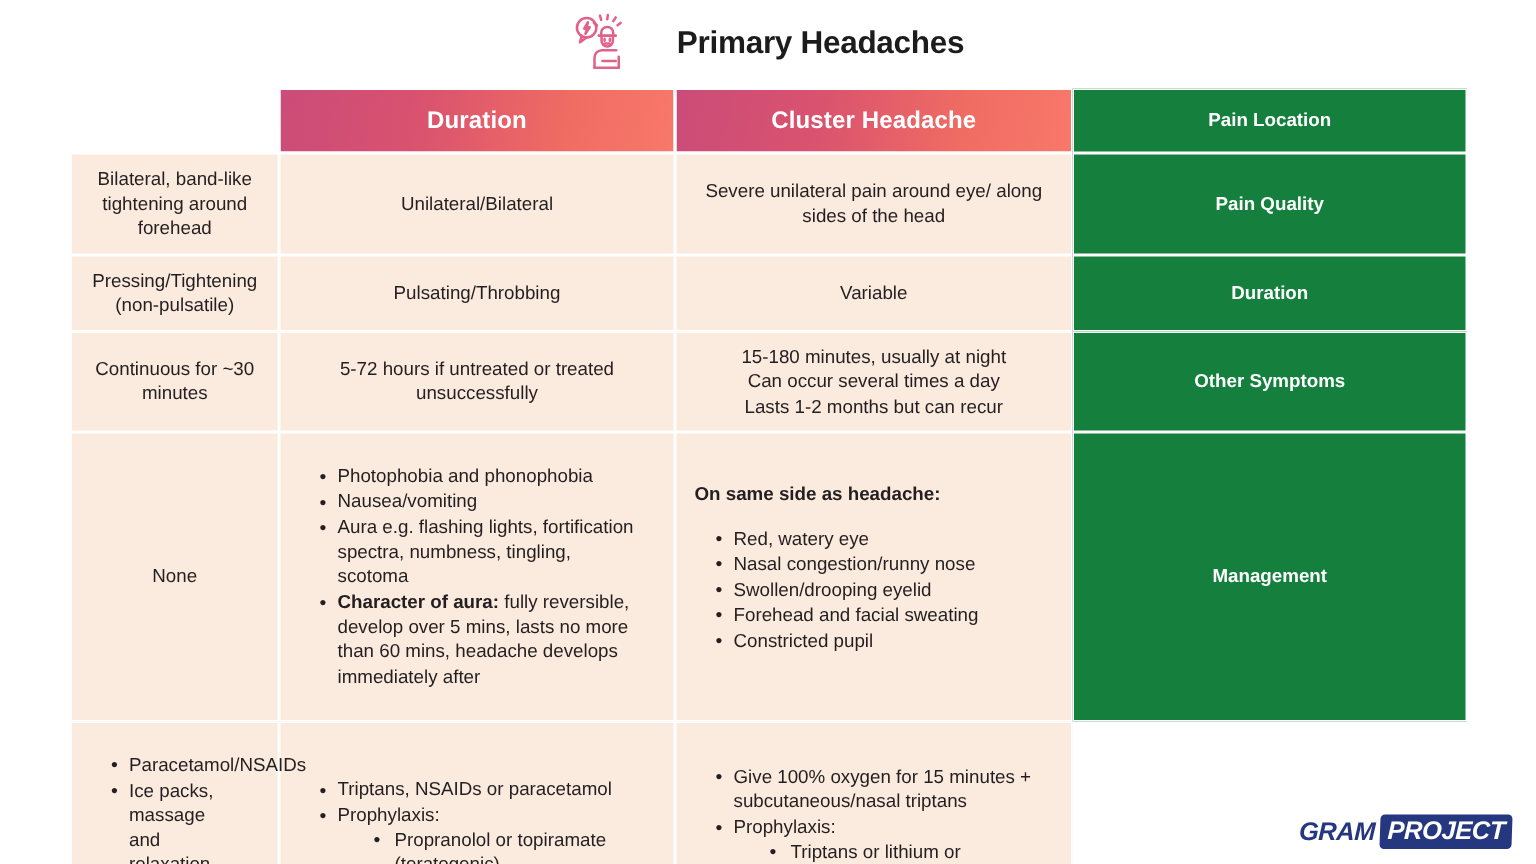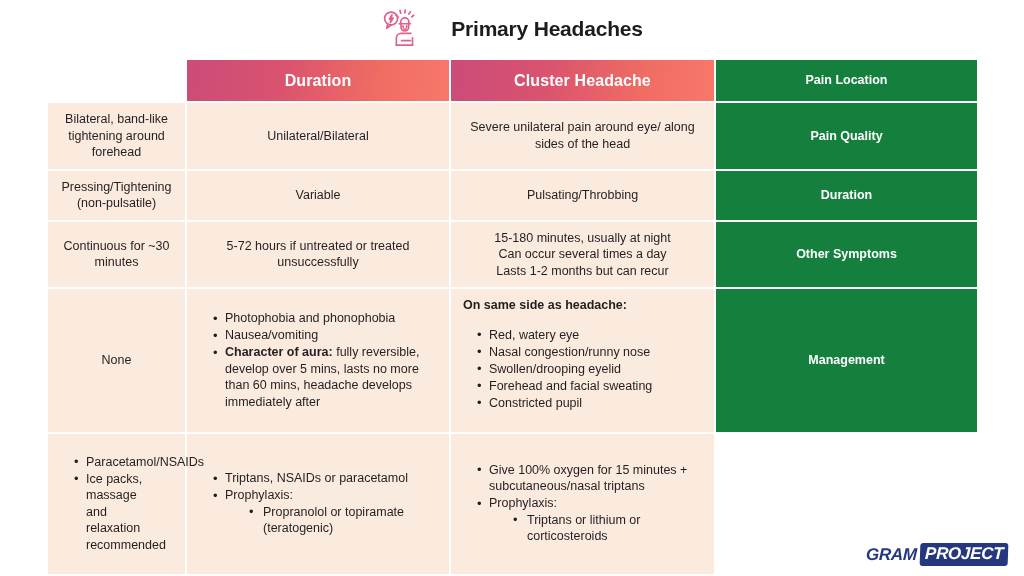--- a/index.html
+++ b/index.html
@@ -235,24 +235,24 @@
   </div>
   <div class="cell data center">
     <p class="cellpara">Severe unilateral pain around eye/ along sides of the head</p>
   </div>
 
   <div class="cell rowlabel">Pain Quality</div>
   <div class="cell data center">
     <p class="cellpara">Pressing/Tightening  (non-pulsatile)</p>
   </div>
   <div class="cell data center">
+    <p class="cellpara">Pulsating/Throbbing</p>
+  </div>
+  <div class="cell data center">
     <p class="cellpara">Variable</p>
-  </div>
-  <div class="cell data center">
-    <p class="cellpara">Pulsating/Throbbing</p>
   </div>
 
   <div class="cell rowlabel">Duration</div>
   <div class="cell data center">
     <p class="cellpara">Continuous for ~30 minutes</p>
   </div>
   <div class="cell data center">
     <p class="cellpara">5-72 hours if untreated or treated unsuccessfully</p>
   </div>
   <div class="cell data center">
@@ -262,20 +262,21 @@
   </div>
 
   <div class="cell rowlabel">Other Symptoms</div>
   <div class="cell data center">
     <p class="cellpara">None</p>
   </div>
   <div class="cell data left">
     <ul class="bullets">
         <li>Photophobia and phonophobia</li>
         <li>Nausea/vomiting</li>
+        <li>Aura e.g. flashing lights, fortification spectra, numbness, tingling, scotoma</li>
         <li><span class="b">Character of aura:</span> fully reversible, develop over 5 mins, lasts no more than 60 mins, headache develops immediately after</li>
       </ul>
   </div>
   <div class="cell data left">
     <p class="lead">On same side as headache:</p>
     <ul class="bullets">
         <li>Red, watery eye</li>
         <li>Nasal congestion/runny nose</li>
         <li>Swollen/drooping eyelid</li>
         <li>Forehead and facial sweating</li>

